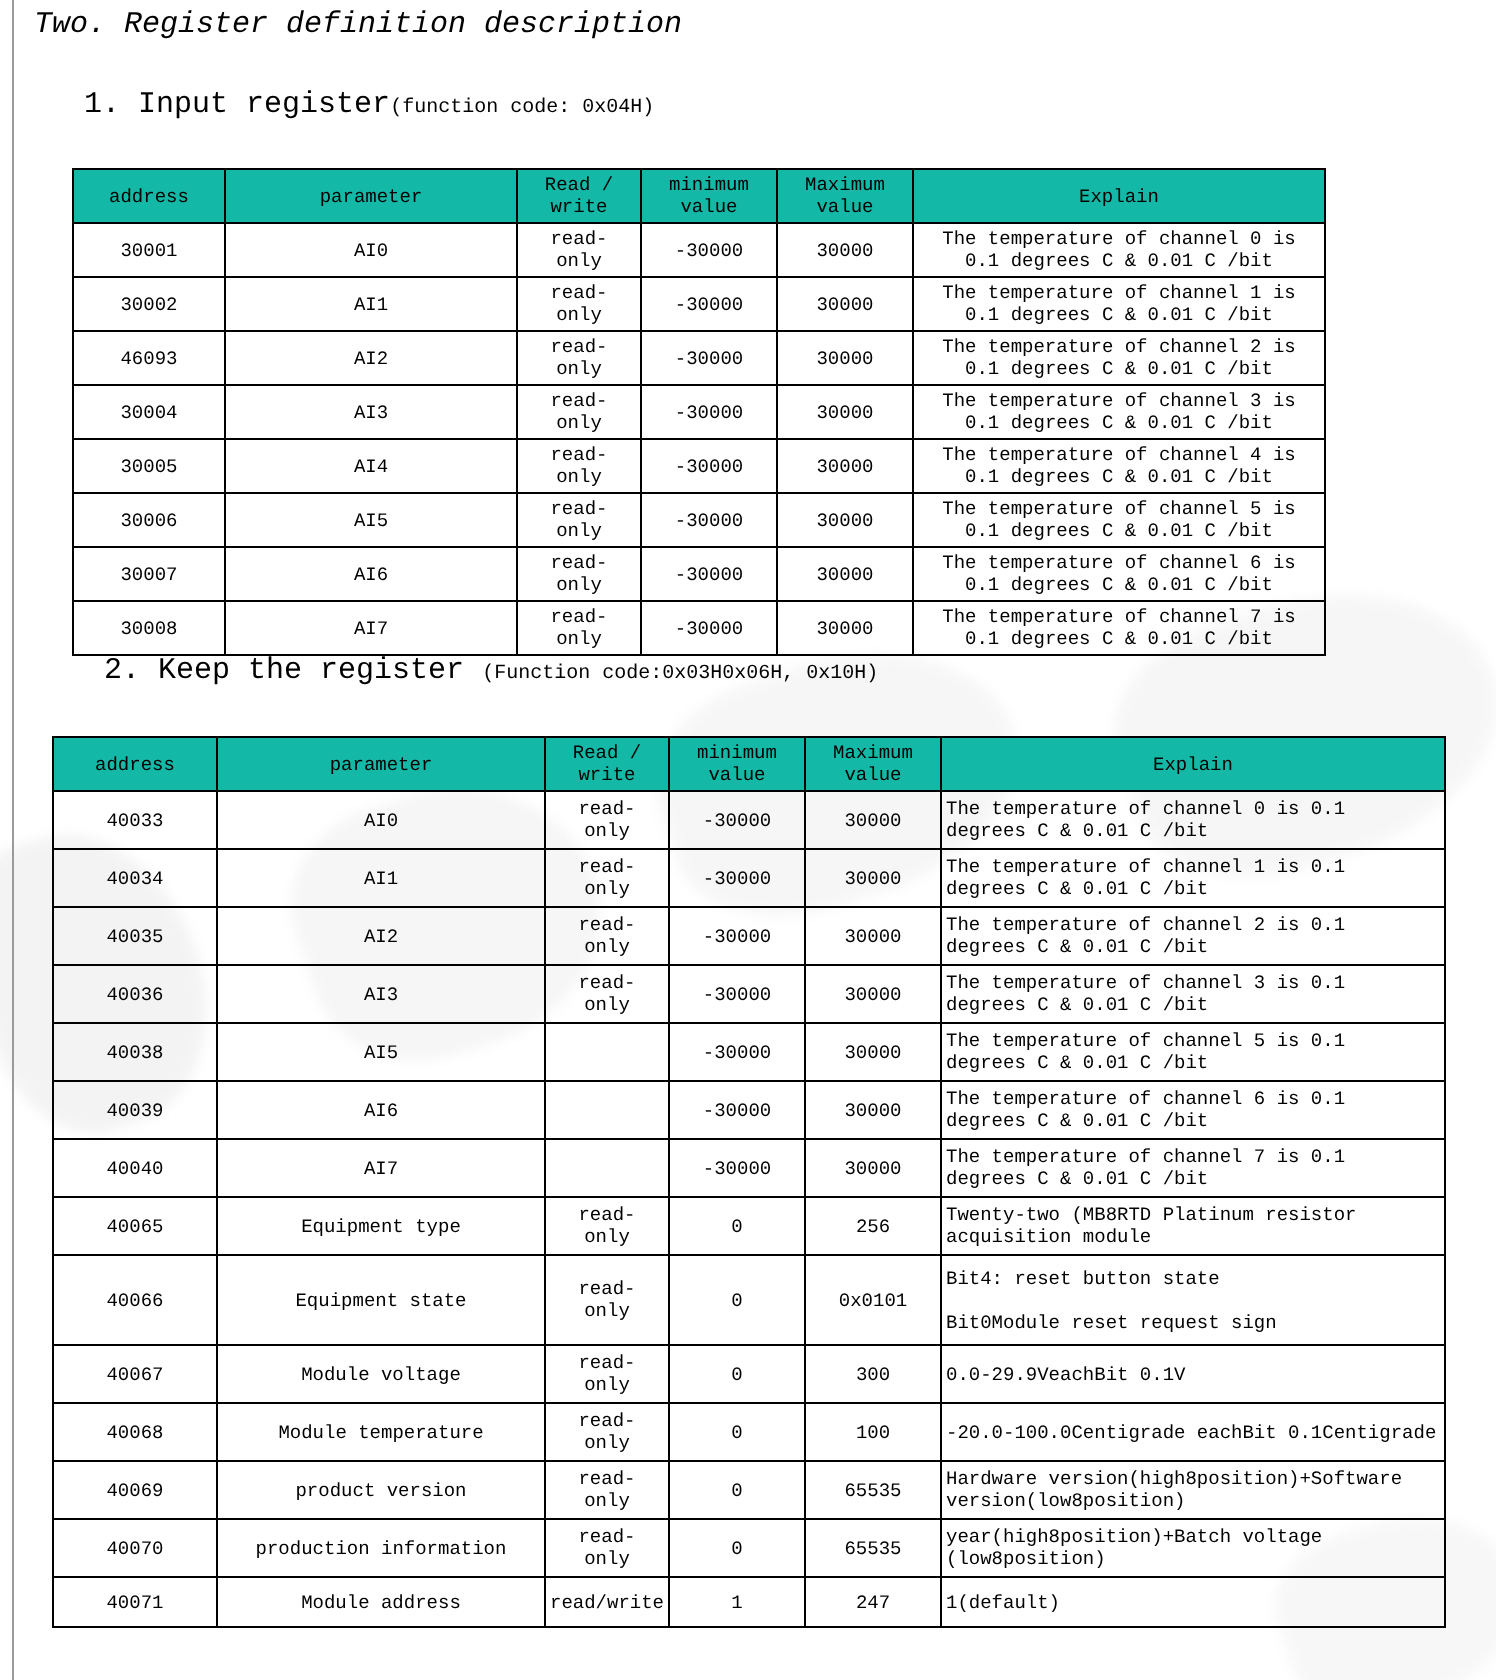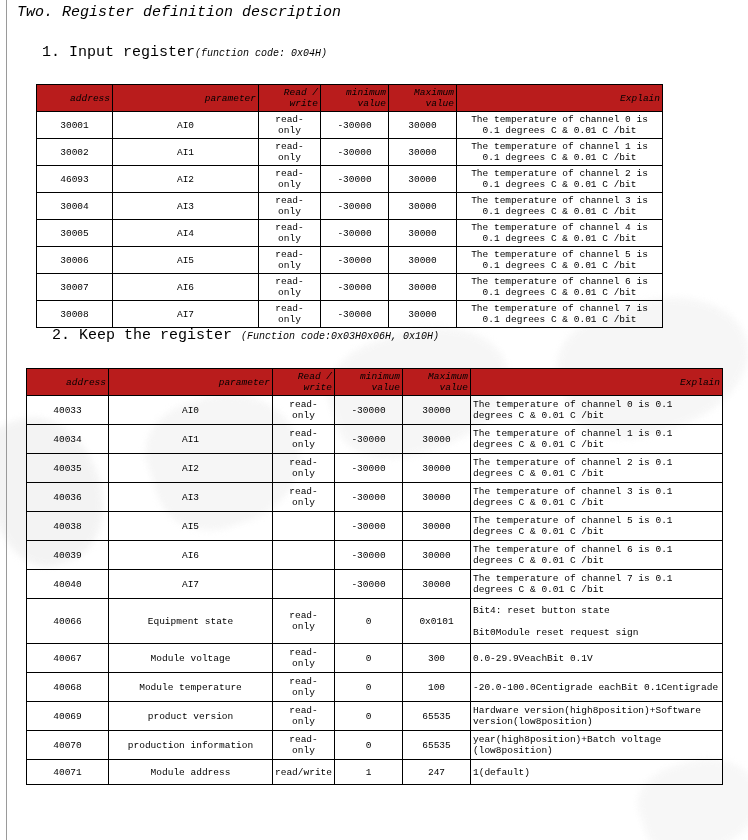--- a/index.html
+++ b/index.html
@@ -57,21 +57,20 @@
     font-style: italic;
   }
 
   .section-heading {
     position: absolute;
     font-size: 15px;
     white-space: nowrap;
   }
   .section-heading .sub {
     font-size: 10px;
-    font-style: italic;
   }
   .sec-1 { left: 42px; top: 44px; }
   .sec-2 { left: 30px; top: 327px; margin-left: 22px; }
 
   table.reg {
     position: absolute;
     border-collapse: collapse;
     table-layout: fixed;
     background: transparent;
   }
@@ -79,24 +78,23 @@
   table.reg td {
     border: 1px solid #000000;
     font-weight: normal;
     font-size: 9.5px;
     line-height: 11px;
     padding: 1px 2px;
     vertical-align: middle;
     background: transparent;
   }
   table.reg thead th {
-    background: #b91c1c;
-    text-align: right;
+    background: #14b8a6;
+    text-align: center;
     height: 24px;
-    font-style: italic;
   }
   td.c { text-align: center; }
   td.l { text-align: left; padding-left: 4px; }
 
   
   #table-input-register { left: 36px; top: 84px; width: 626px; }
   #table-input-register td { height: 24px; text-align: center; }
 
   
   #table-hold-register { left: 26px; top: 368px; width: 696px; }
@@ -321,20 +319,30 @@
         </tr>
         <tr>
           <td class="c explain">40040</td>
           <td class="c explain">AI7</td>
           <td class="c explain"></td>
           <td class="c explain">-30000</td>
           <td class="c explain">30000</td>
           <td class="l explain">The temperature of channel 7 is 0.1
 degrees C &amp; 0.01 C /bit</td>
         </tr>
+        <tr>
+          <td class="c explain">40065</td>
+          <td class="c explain">Equipment type</td>
+          <td class="c explain">read-
+only</td>
+          <td class="c explain">0</td>
+          <td class="c explain">256</td>
+          <td class="l explain">Twenty-two (MB8RTD Platinum resistor
+acquisition module</td>
+        </tr>
         <tr class="tall">
           <td class="c explain">40066</td>
           <td class="c explain">Equipment state</td>
           <td class="c explain">read-
 only</td>
           <td class="c explain">0</td>
           <td class="c explain">0x0101</td>
           <td class="l explain">Bit4: reset button state
 
 Bit0Module reset request sign</td>

